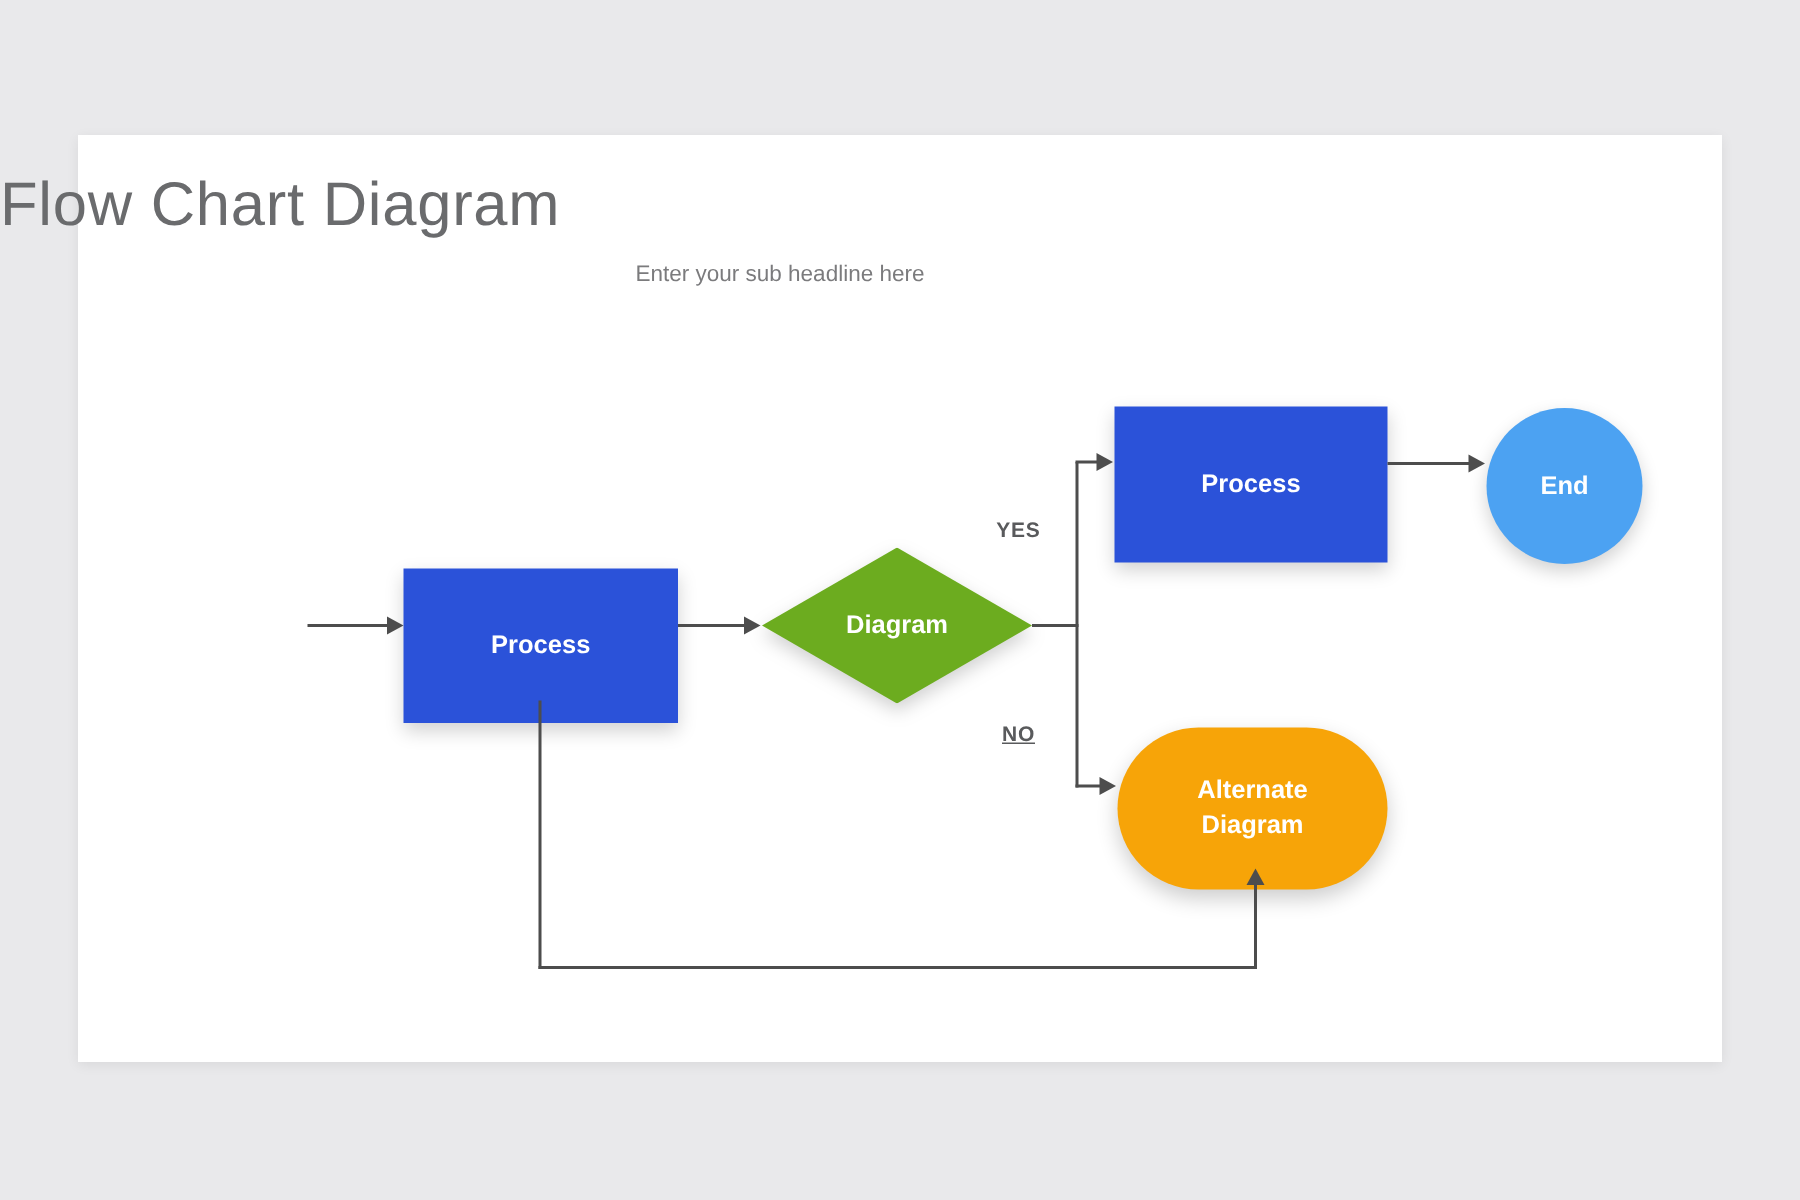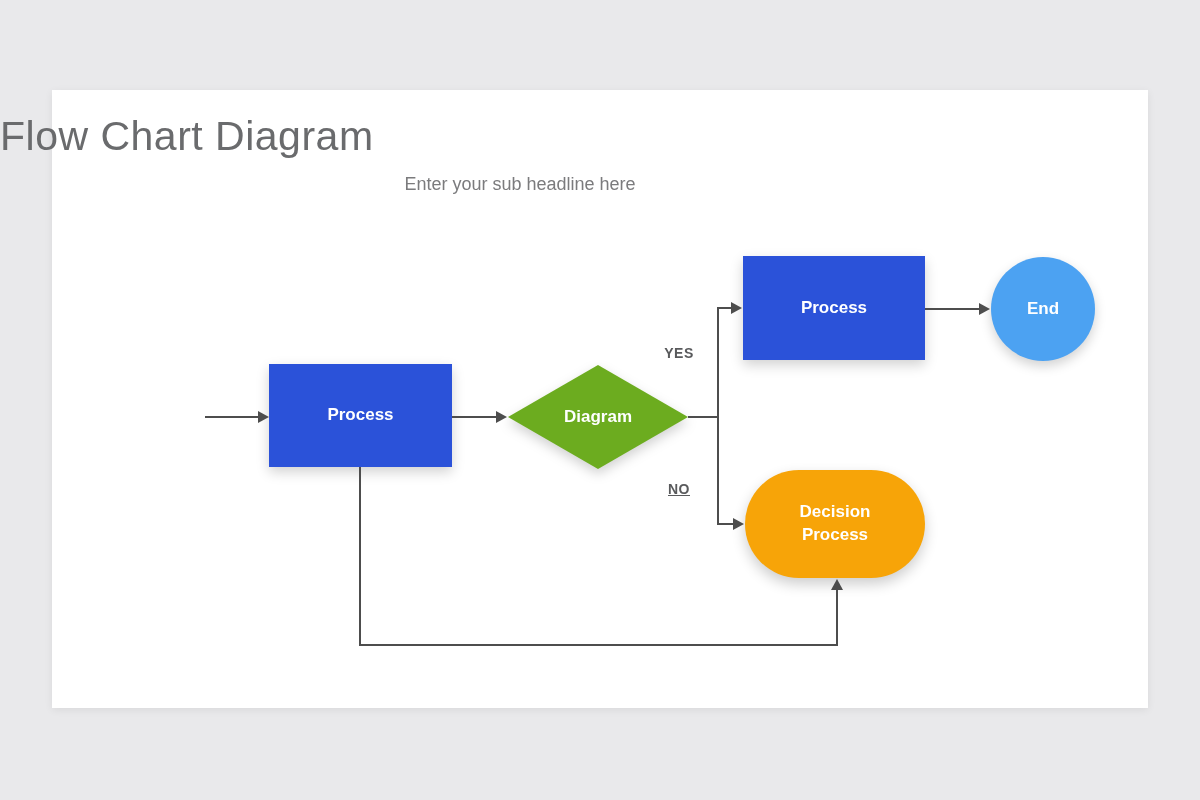--- a/index.html
+++ b/index.html
@@ -26,27 +26,27 @@
     box-shadow: 0 2px 8px rgba(0,0,0,0.07);
   }
 
   .title {
     position: absolute; left: 0; top: 113px; width: 1200px;
     text-align: left; font-size: 41px; font-weight: 400;
     color: var(--title-text); letter-spacing: 0.5px;
   }
   .subtitle {
     position: absolute; left: 0; top: 174px; width: 1040px;
-    text-align: center; font-size: 18px; font-weight: 400;
+    text-align: center; font-size: 15px; font-weight: 400;
     color: var(--subtitle-text);
   }
 
   .node {
     position: absolute; display: flex; align-items: center; justify-content: center;
-    color: var(--node-text); font-size: 17px; font-weight: 700; text-align: center;
+    color: var(--node-text); font-size: 17px; font-weight: 700; text-align: center; margin-top: 15px;
   }
   .node span { display: block; max-width: 120px; line-height: 1.35; }
 
   .circle { border-radius: 50%; background: var(--node-start-end);
     box-shadow: 0 5px 12px rgba(0,0,0,0.18); }
   #node-start { left: 100px; top: 365px; width: 104px; height: 104px; }
   #node-end   { left: 991px; top: 257px; width: 104px; height: 104px; justify-content: center; }
 
   .rect { background: var(--node-process); box-shadow: 0 5px 12px rgba(0,0,0,0.18); }
   #node-process1 { left: 269px; top: 364px; width: 183px; height: 103px; }
@@ -104,21 +104,21 @@
 
   <div class="node rect" id="node-process2">
     <span>Process</span>
   </div>
 
   <div class="node circle" id="node-end">
     <span>End</span>
   </div>
 
   <div class="node stadium" id="node-alternate">
-    <span>Decision Process</span>
+    <span>Alternate Diagram</span>
   </div>
 
   <div class="line" style="left:205px; top:416px; width:56px; height:2px;"></div>
   <div class="arrow-right" style="left:258px; top:411px;"></div>
 
   <div class="line" style="left:452px; top:416px; width:46px; height:2px;"></div>
   <div class="arrow-right" style="left:496px; top:411px;"></div>
 
   <div class="line" style="left:688px; top:416px; width:31px; height:2px;"></div>
   <div class="line" style="left:717px; top:308px; width:2px; height:217px;"></div>

